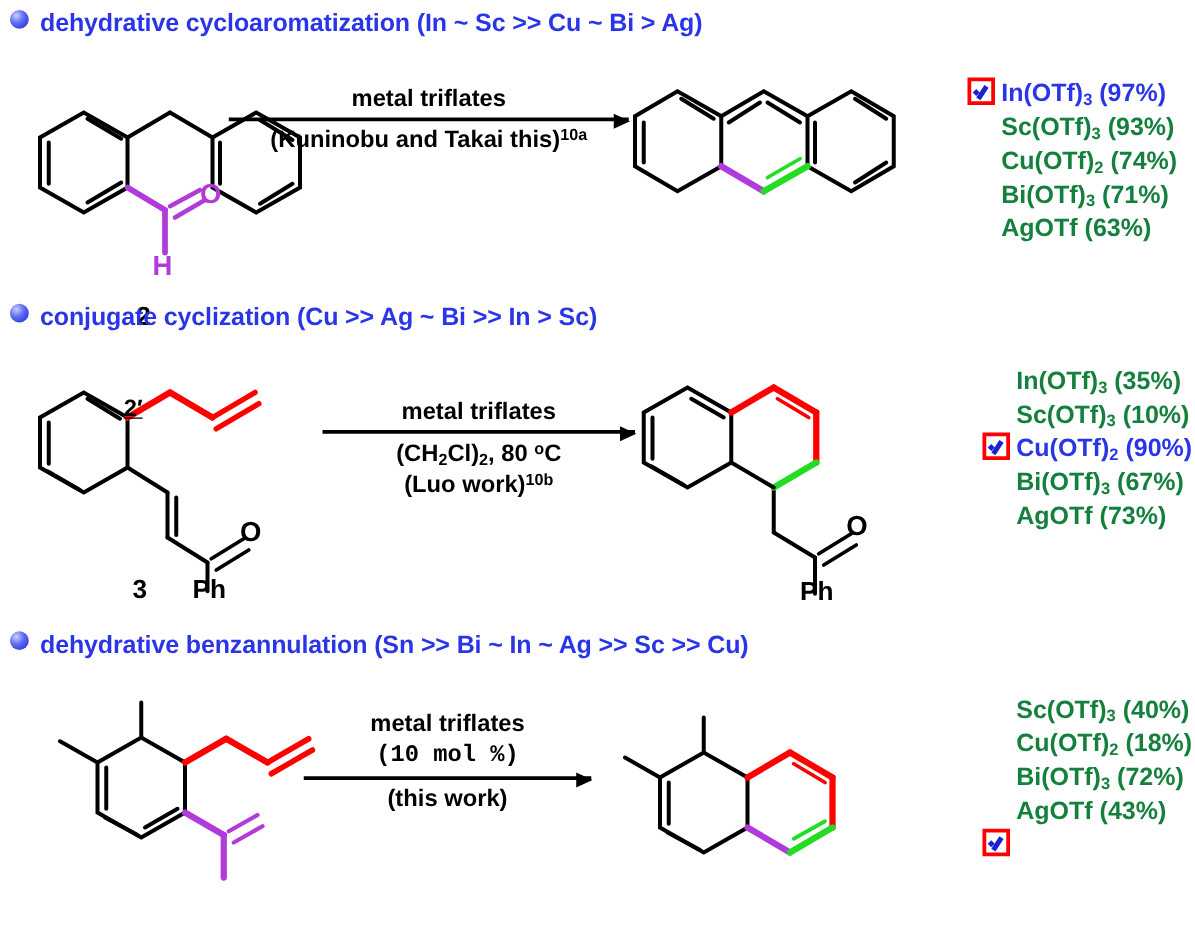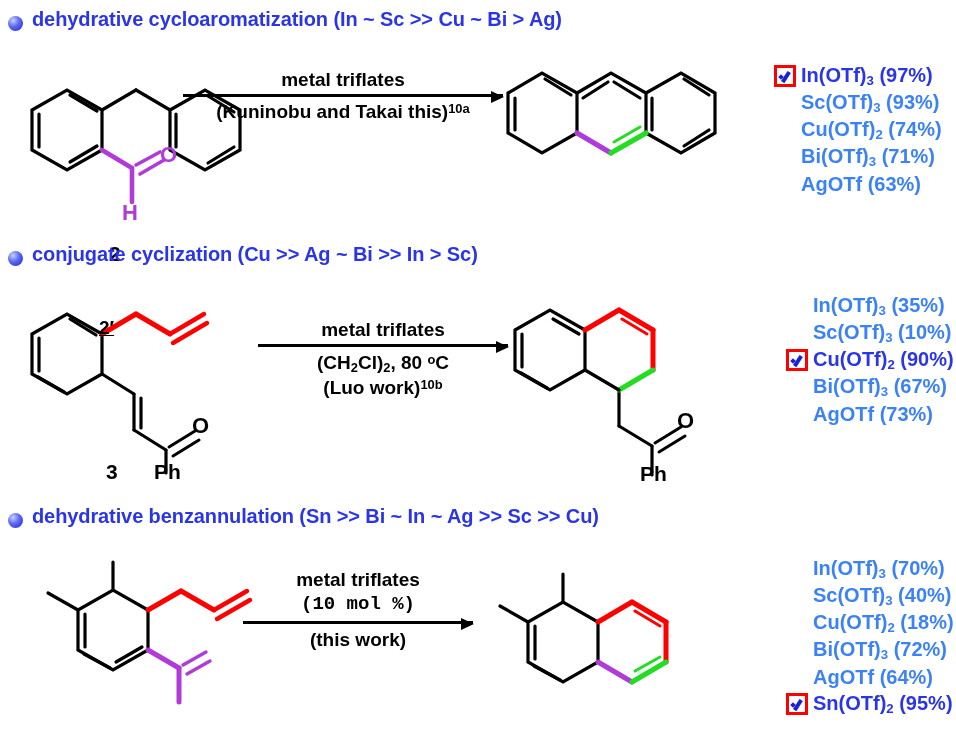--- a/index.html
+++ b/index.html
@@ -1,40 +1,40 @@
 <!DOCTYPE html>
 <html><head>
 <meta charset="utf-8">
 <style>
   html,body{margin:0;padding:0;background:#ffffff;}
   body{width:956px;height:744px;position:relative;overflow:hidden;
        font-family:"Liberation Sans",sans-serif;color:#000;}
   .abs{position:absolute;}
 
   
-  .hdr{display:flex;align-items:flex-end;gap:9px;font-weight:bold;font-size:20px;
+  .hdr{display:flex;align-items:flex-start;gap:9px;font-weight:bold;font-size:20px;
        color:#2b35e8;white-space:nowrap;letter-spacing:-0.1px;}
   .bullet{width:15px;height:15px;border-radius:50%;
           background:radial-gradient(circle at 34% 30%, #c8d0ff 0%, #5f6cf0 42%, #1a22d0 100%);
           flex:0 0 auto;}
 
   
   .cond{font-weight:bold;font-size:19px;color:#000;text-align:center;line-height:1.22;white-space:nowrap;}
   .cond sub{font-size:0.68em;vertical-align:-0.25em;}
   .cond sup{font-size:0.68em;vertical-align:0.42em;}
   .arrow-line{height:0;border-top:3px solid #000;position:relative;}
   .arrow-line::after{content:"";position:absolute;right:-1px;top:-6px;
       border-left:13px solid #000;border-top:6px solid transparent;border-bottom:6px solid transparent;}
 
   
   .ylist{font-weight:bold;font-size:20px;line-height:1.30;white-space:nowrap;}
-  .yrow{display:flex;align-items:center;height:27px;padding-left:48px;}
+  .yrow{display:flex;align-items:flex-start;height:27px;padding-left:48px;}
   .yrow .chk{width:22px;height:22px;margin-right:5px;flex:0 0 auto;}
   .yrow .chk.empty{visibility:hidden;}
-  .ytext{color:#3b82f6;}
+  .ytext{color:#15803d;}
   .ytext.hi{color:#2b35e8;}
   .ytext sub{font-size:0.66em;vertical-align:-0.24em;}
 
   
   .cbox{width:22px;height:22px;background:#ff0000;box-sizing:border-box;
         display:flex;align-items:center;justify-content:center;}
   .cbox i{display:block;width:16px;height:16px;background:#fff;position:relative;}
   .cbox i::before{content:"";position:absolute;left:2px;top:7px;width:4px;height:4px;
         background:#1a22d0;transform:rotate(45deg);}
   .cbox i::after{content:"";position:absolute;left:4px;top:1px;width:3.5px;height:12px;
@@ -319,39 +319,34 @@
     <path d="M128,112 L162,132" stroke="#b03bd9" stroke-width="5" fill="none" stroke-linecap="round"></path>
     <path d="M162,132 L196,112" stroke="#22dd22" stroke-width="5" fill="none" stroke-linecap="round"></path>
     <path d="M165,121 L190,107" stroke="#22dd22" stroke-width="3" fill="none" stroke-linecap="round"></path>
   </svg>
 
 </div>
 
 <div class="abs ylist" style="left:738px;top:555px;">
   <div class="yrow">
     <span class="chk empty"></span>
-    <span class="ytext">In(OTf)<sub>3</sub> (70%)</span>
-  </div>
-  <div class="yrow">
-    <span class="chk empty"></span>
     <span class="ytext">Sc(OTf)<sub>3</sub> (40%)</span>
   </div>
   <div class="yrow">
     <span class="chk empty"></span>
     <span class="ytext">Cu(OTf)<sub>2</sub> (18%)</span>
   </div>
   <div class="yrow">
     <span class="chk empty"></span>
     <span class="ytext">Bi(OTf)<sub>3</sub> (72%)</span>
   </div>
   <div class="yrow">
     <span class="chk empty"></span>
-    <span class="ytext">AgOTf (64%)</span>
+    <span class="ytext">AgOTf (43%)</span>
   </div>
   <div class="yrow">
     <span class="chk">
         <span class="cbox">
           <i></i>
         </span>
       </span>
-    <span class="ytext hi">Sn(OTf)<sub>2</sub> (95%)</span>
   </div>
 </div>
 
 </body></html>

